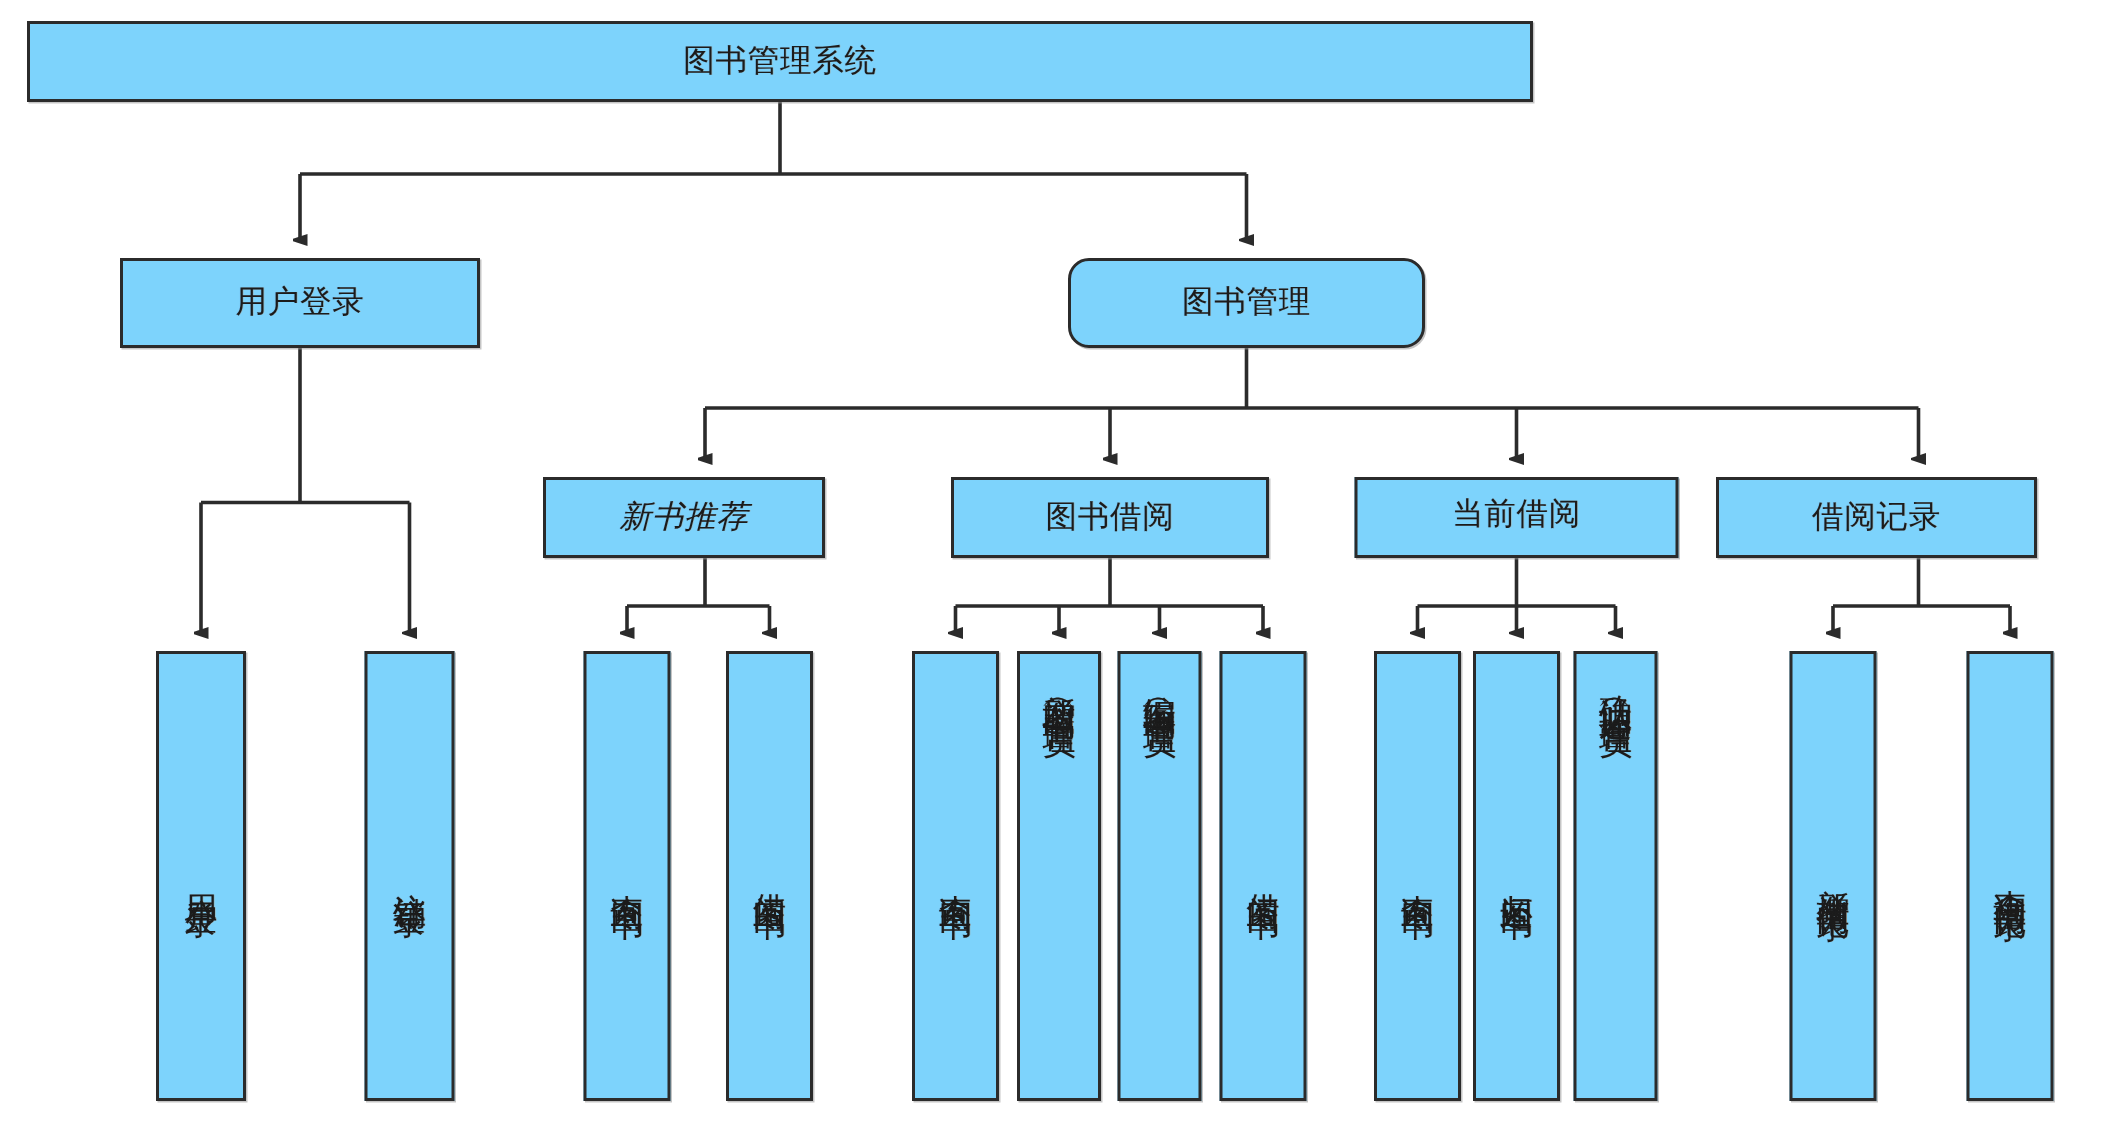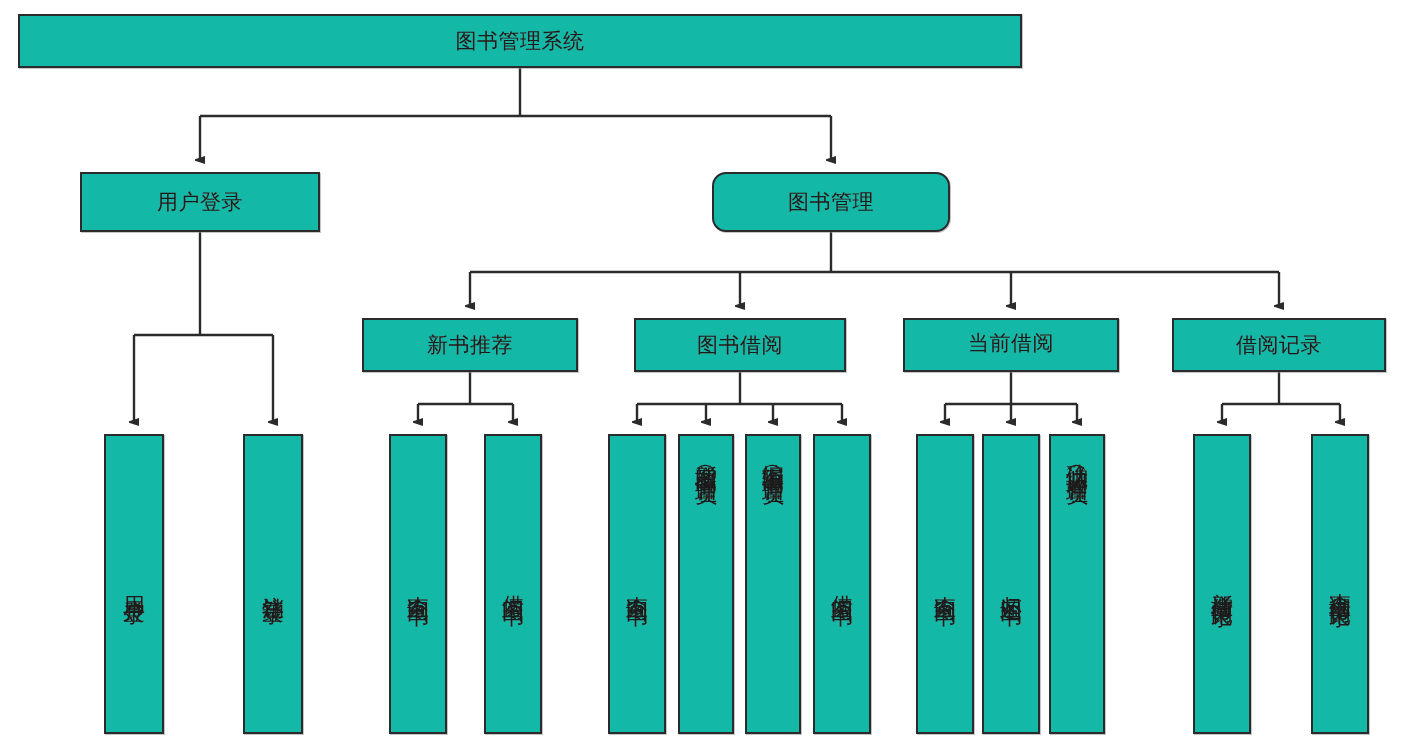--- a/index.html
+++ b/index.html
@@ -7,21 +7,21 @@
   body{
     font-family:"Liberation Sans","DejaVu Sans",sans-serif;
     width:1405px;height:747px;overflow:hidden;position:relative;
   }
   #diagram-root{position:relative;width:1405px;height:747px;background:#fff;}
   svg.wires{position:absolute;left:0;top:0;width:1405px;height:747px;pointer-events:none;}
 
   .node{
     position:absolute;
     box-sizing:border-box;
-    background:#14b8a6;
+    background:#7dd3fc;
     border:2px solid #2b2b2b;
     display:flex;
     align-items:center;
     justify-content:center;
     box-shadow:1px 1px 0 rgba(150,150,150,.55);
   }
   .node .lbl{
     color:#1b1b1b;
     font-size:21px;
     line-height:1.18;
@@ -101,30 +101,30 @@
   <div id="nodes-layer">
       <div class="node horiz" style="left: 18px; top: 14px; width: 1004px; height: 54px;">
         <span class="lbl">图书管理系统</span>
       </div>
       <div class="node horiz" style="left: 80px; top: 172px; width: 240px; height: 60px;">
         <span class="lbl">用户登录</span>
       </div>
       <div class="node horiz" style="left: 712px; top: 172px; width: 238px; height: 60px; border-radius: 14px;">
         <span class="lbl">图书管理</span>
       </div>
-      <div class="node horiz" style="left: 362px; top: 318px; width: 216px; height: 54px;">
+      <div class="node horiz" style="left: 362px; top: 318px; width: 188px; height: 54px; font-style: italic;">
         <span class="lbl">新书推荐</span>
       </div>
       <div class="node horiz" style="left: 634px; top: 318px; width: 212px; height: 54px; align-items: center;">
         <span class="lbl">图书借阅</span>
       </div>
       <div class="node horiz" style="left: 903px; top: 318px; width: 216px; height: 54px; font-family: Liberation Mono, monospace;">
         <span class="lbl">当前借阅</span>
       </div>
-      <div class="node horiz" style="left: 1172px; top: 318px; width: 214px; height: 54px;">
+      <div class="node horiz" style="left: 1144px; top: 318px; width: 214px; height: 54px;">
         <span class="lbl">借阅记录</span>
       </div>
       <div class="node vert mid" style="left: 104px; top: 434px; width: 60px; height: 300px;">
         <span class="lbl">用户登录</span>
       </div>
       <div class="node vert mid" style="left: 243px; top: 434px; width: 60px; height: 300px;">
         <span class="lbl">注销登录</span>
       </div>
       <div class="node vert mid" style="left: 389px; top: 434px; width: 58px; height: 300px;">
         <span class="lbl">查询图书</span>

